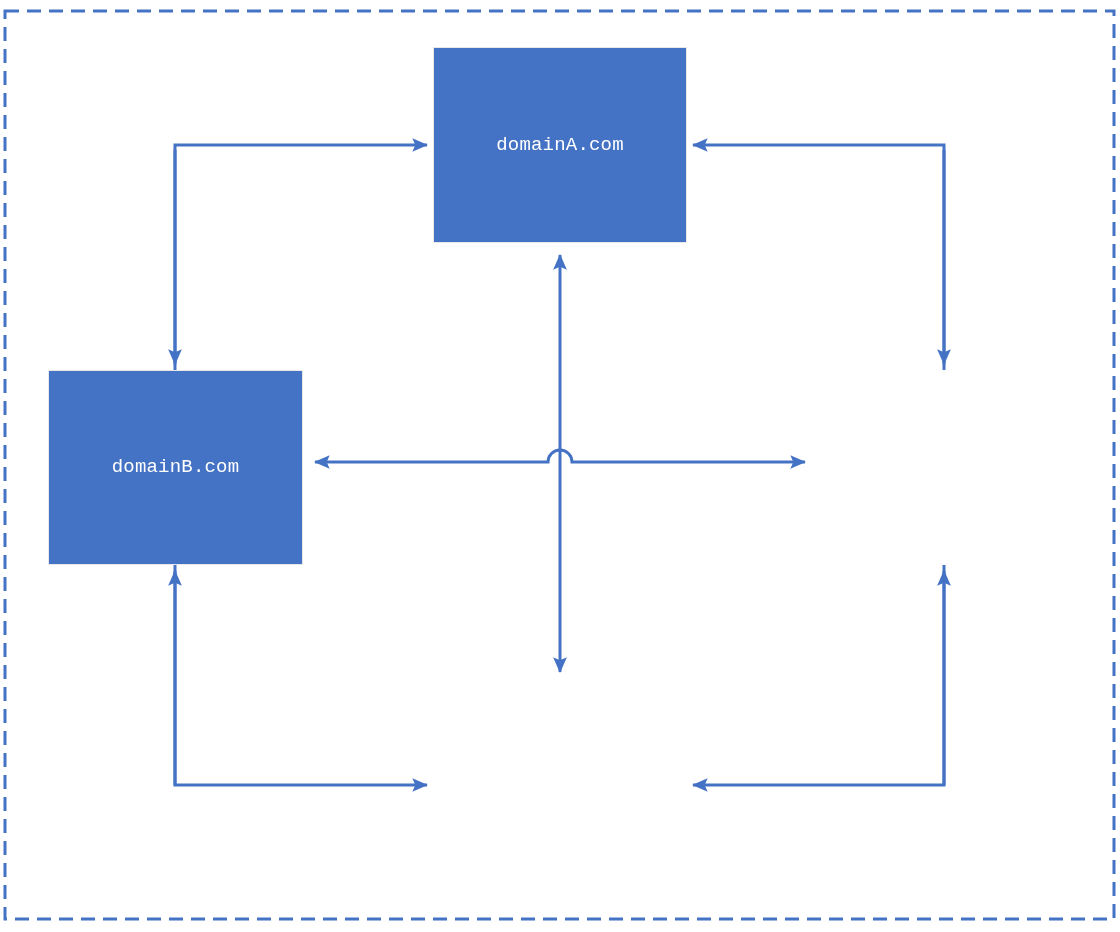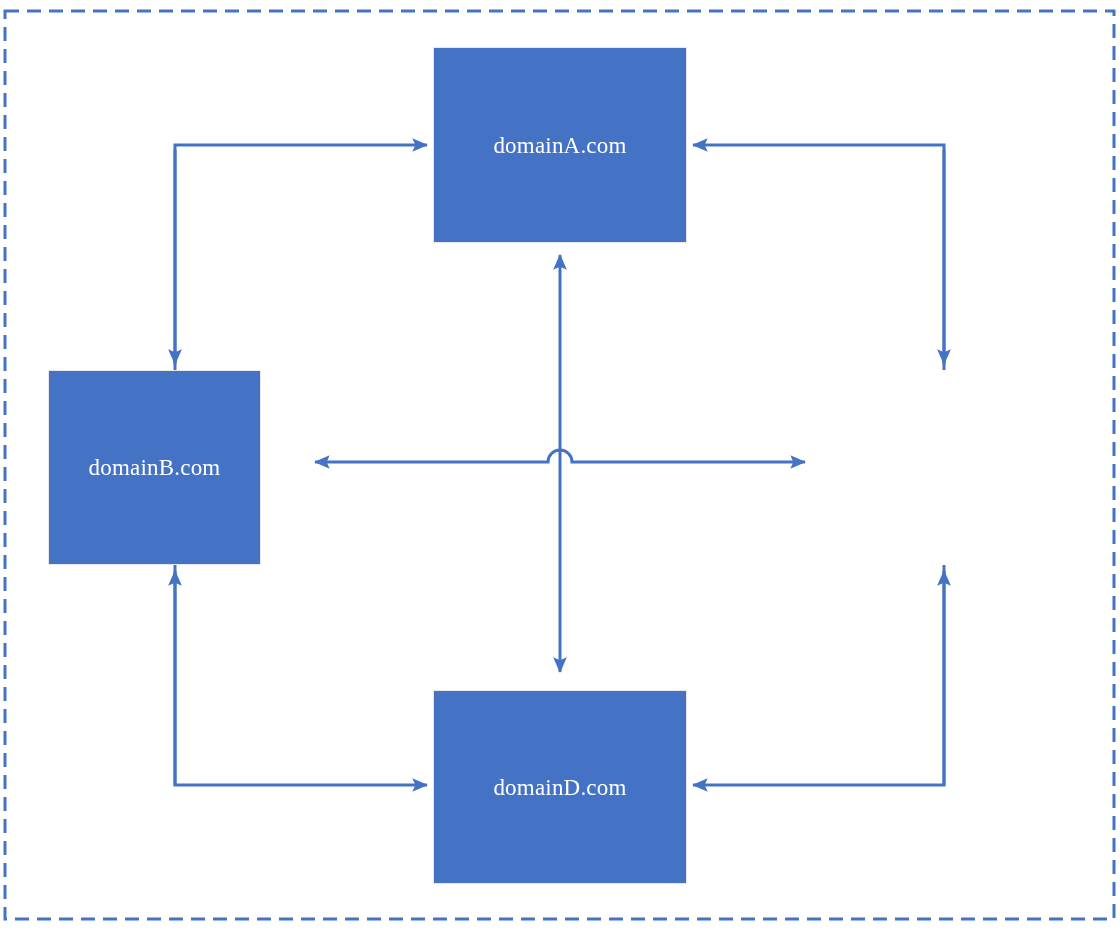--- a/index.html
+++ b/index.html
@@ -28,22 +28,22 @@
     position: absolute;
     box-sizing: border-box;
     background: #4472c4;
     border: 1px solid #e8e8ea;
     display: flex;
     align-items: center;
     justify-content: center;
   }
   .node-label {
     color: #ffffff;
-    font-family: Liberation Serif, serif;
-    font-size: 23px;
+    font-family: Liberation Mono, monospace;
+    font-size: 19px;
     line-height: 1;
     letter-spacing: 0.2px;
     white-space: nowrap;
     -webkit-font-smoothing: antialiased;
   }
 </style>
 </head>
 <body>
 
 <div id="stage">
@@ -78,22 +78,19 @@
       <path d="M 560 255 L 560 672" marker-start="url(#ah-right)" marker-end="url(#ah-right)"></path>
 
       <path d="M 315 462 L 548 462 A 12 12 0 0 1 572 462 L 805 462" marker-start="url(#ah-right)" marker-end="url(#ah-right)"></path>
     </g>
   </svg>
 
   <div class="node-box" style="left:433px; top:47px; width:254px; height:196px;">
     <span class="node-label">domainA.com</span>
   </div>
 
-  <div class="node-box" style="left:48px; top:370px; width:213px; height:195px;">
+  <div class="node-box" style="left:48px; top:370px; width:255px; height:195px;">
     <span class="node-label">domainB.com</span>
   </div>
 
 
-  <div class="node-box" style="left:433px; top:690px; width:254px; height:194px;">
-    <span class="node-label">domainD.com</span>
-  </div>
 
 </div>
 
 </body></html>

